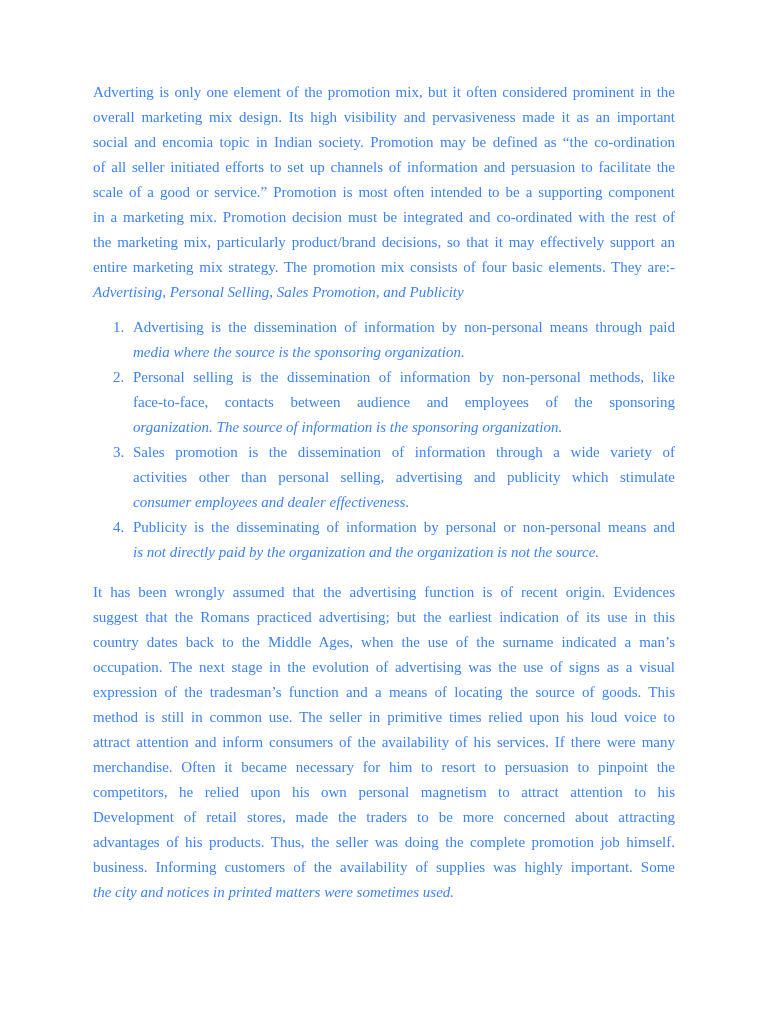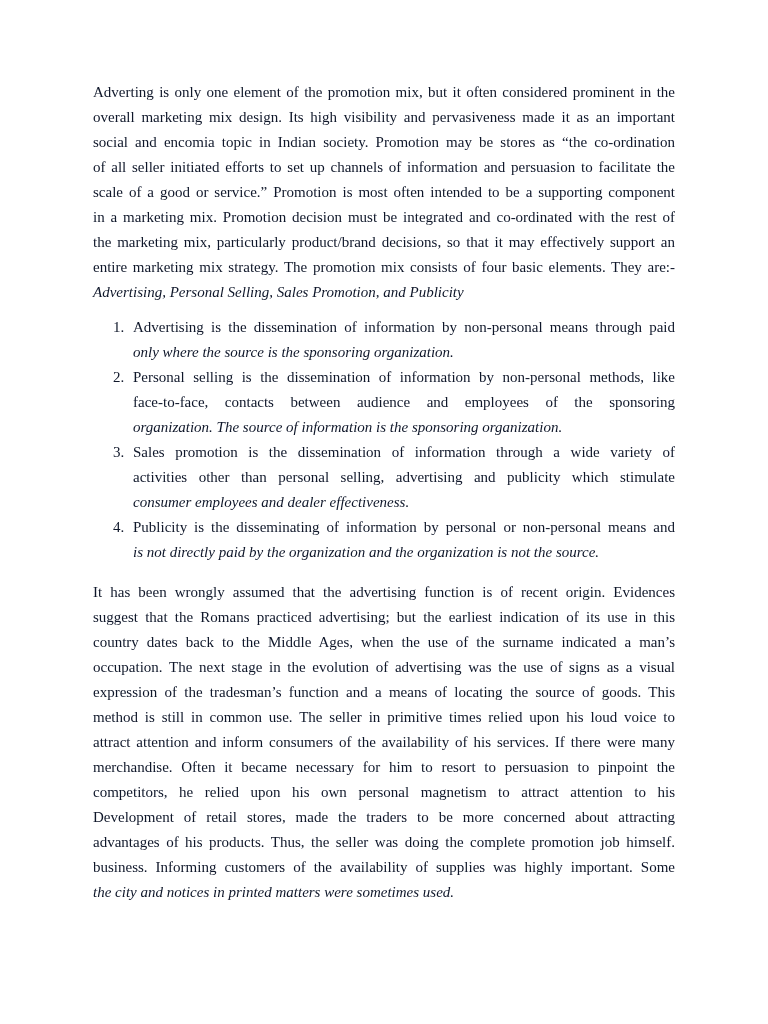--- a/index.html
+++ b/index.html
@@ -21,21 +21,21 @@
     background: #ffffff;
   }
   .content {
     position: absolute;
     left: 93px;
     top: 80px;
     width: 582px;
     font-family: "Liberation Serif", "DejaVu Serif", serif;
     font-size: 15px;
     line-height: 25px;
-    color: #0f172a;
+    color: #3b82f6;
   }
   .line {
     text-align: justify;
     text-align-last: justify;
     white-space: normal;
   }
   .line.last {
     text-align-last: left;
     font-style: italic;
   }
@@ -56,36 +56,36 @@
 </style>
 </head>
 <body>
 
 <div class="page">
   <div class="content">
 
     <div class="para">
         <div class="line">Adverting is only one element of the promotion mix, but it often considered prominent in the</div>
         <div class="line">overall marketing mix design. Its high visibility and pervasiveness made it as an important</div>
-        <div class="line">social and encomia topic in Indian society. Promotion may be stores as “the co-ordination</div>
+        <div class="line">social and encomia topic in Indian society. Promotion may be defined as “the co-ordination</div>
         <div class="line">of all seller initiated efforts to set up channels of information and persuasion to facilitate the</div>
         <div class="line">scale of a good or service.” Promotion is most often intended to be a supporting component</div>
         <div class="line">in a marketing mix. Promotion decision must be integrated and co-ordinated with the rest of</div>
         <div class="line">the marketing mix, particularly product/brand decisions, so that it may effectively support an</div>
         <div class="line">entire marketing mix strategy. The promotion mix consists of four basic elements. They are:-</div>
         <div class="line last">Advertising, Personal Selling, Sales Promotion, and Publicity</div>
       </div>
 
     <div class="list">
 
       <div class="list-item">
         <span class="num">1.</span>
         <div class="item-lines">
             <div class="line">Advertising is the dissemination of information by non-personal means through paid</div>
-            <div class="line last">only where the source is the sponsoring organization.</div>
+            <div class="line last">media where the source is the sponsoring organization.</div>
           </div>
       </div>
 
       <div class="list-item">
         <span class="num">2.</span>
         <div class="item-lines">
             <div class="line">Personal selling is the dissemination of information by non-personal methods, like</div>
             <div class="line">face-to-face, contacts between audience and employees of the sponsoring</div>
             <div class="line last">organization. The source of information is the sponsoring organization.</div>
           </div>

